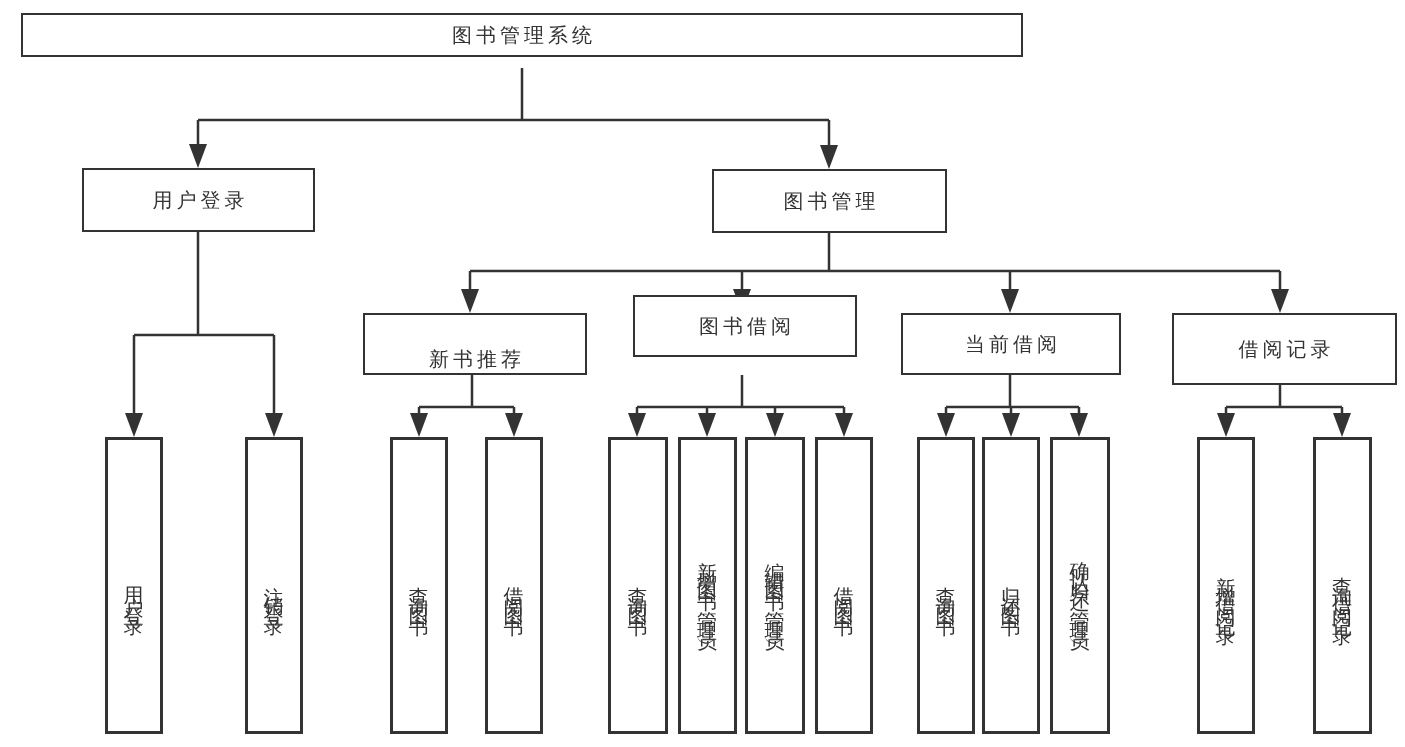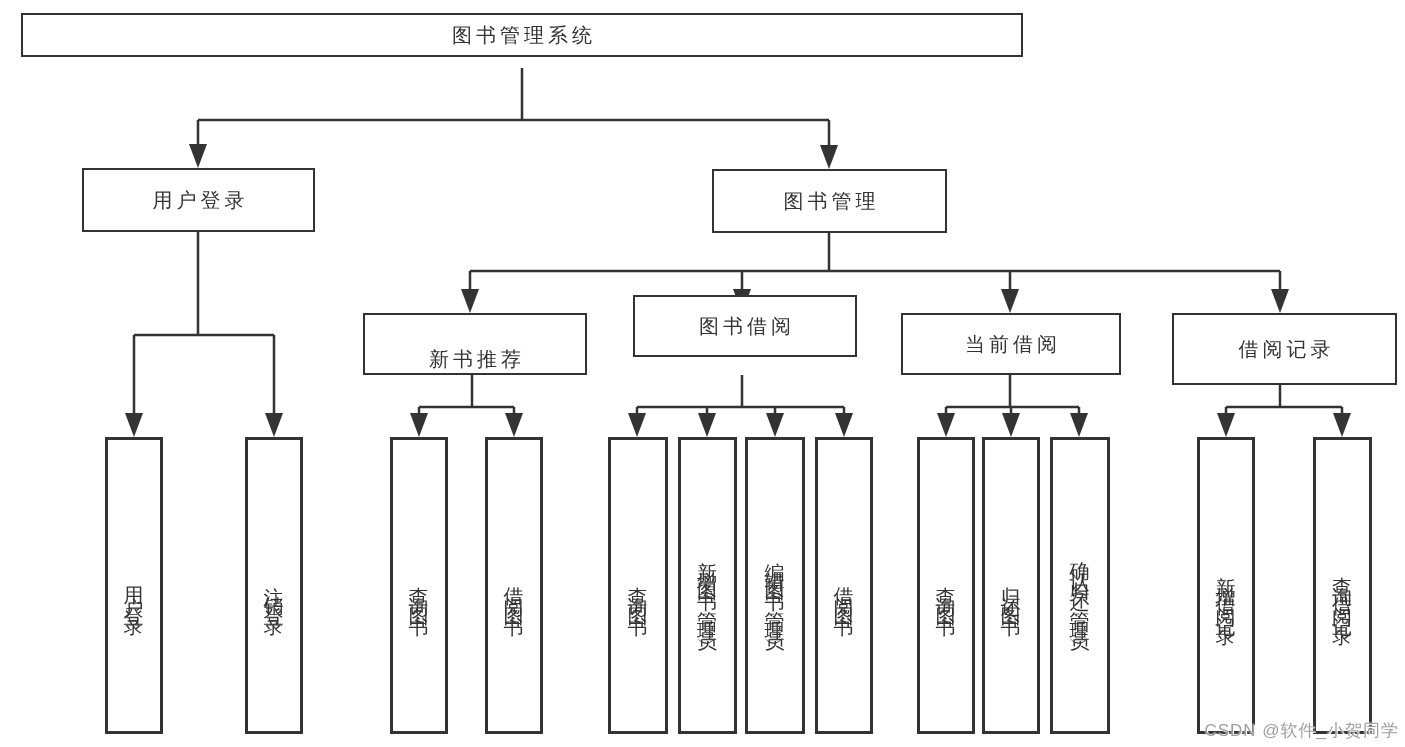--- a/index.html
+++ b/index.html
@@ -179,15 +179,14 @@
     <span class="vlabel">确认归还（管理员）</span>
   </div>
 
   <div class="node leaf" style="left:1197px; top:437px; width:58px; height:297px;">
     <span class="vlabel">新增借阅记录</span>
   </div>
   <div class="node leaf" style="left:1313px; top:437px; width:59px; height:297px;">
     <span class="vlabel">查询借阅记录</span>
   </div>
 
-  <div class="watermark">CSDN @软件_小贺同学</div>
 
 </div>
 
 </body></html>

